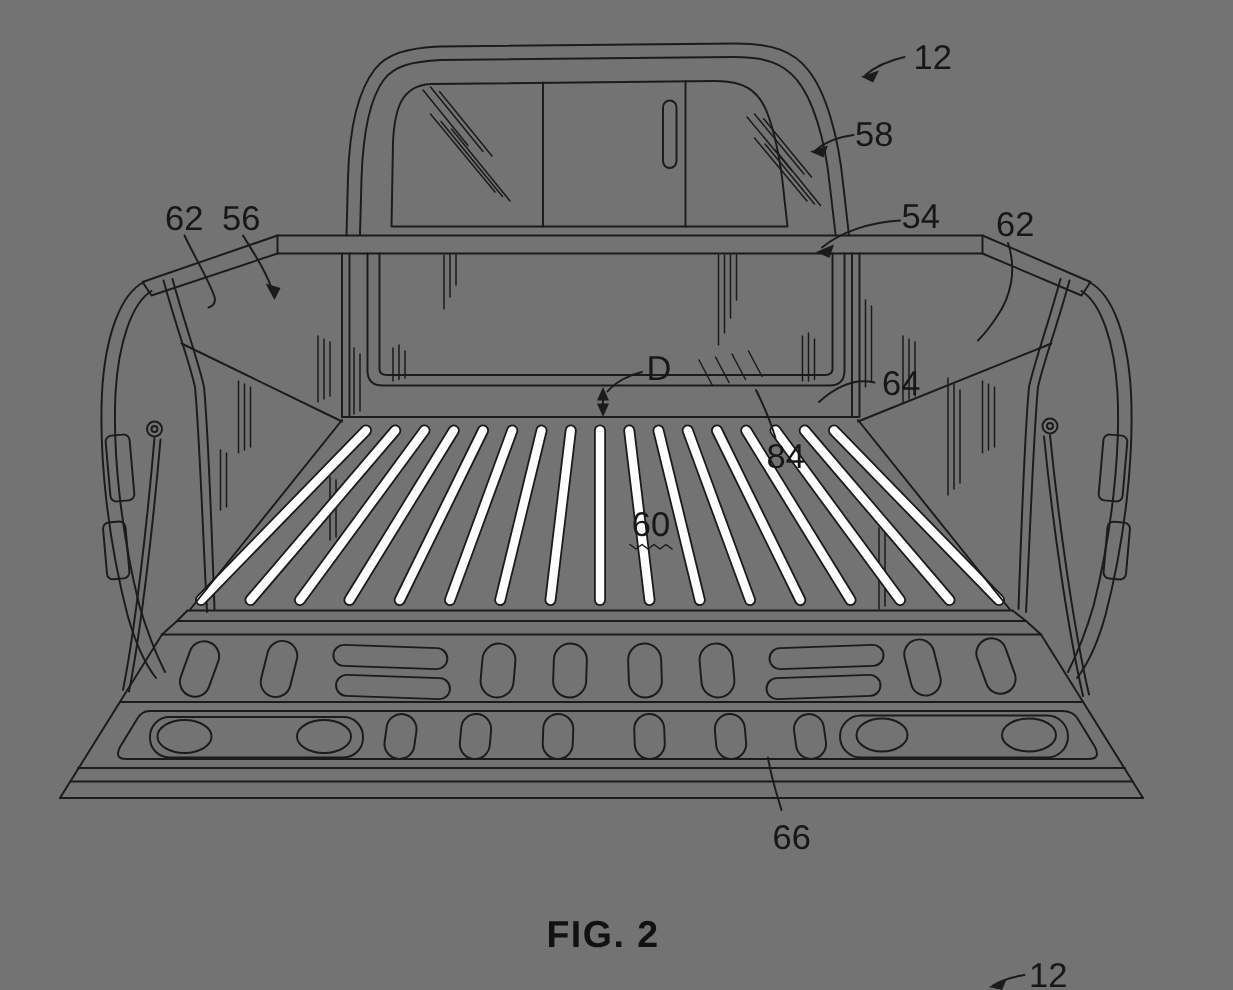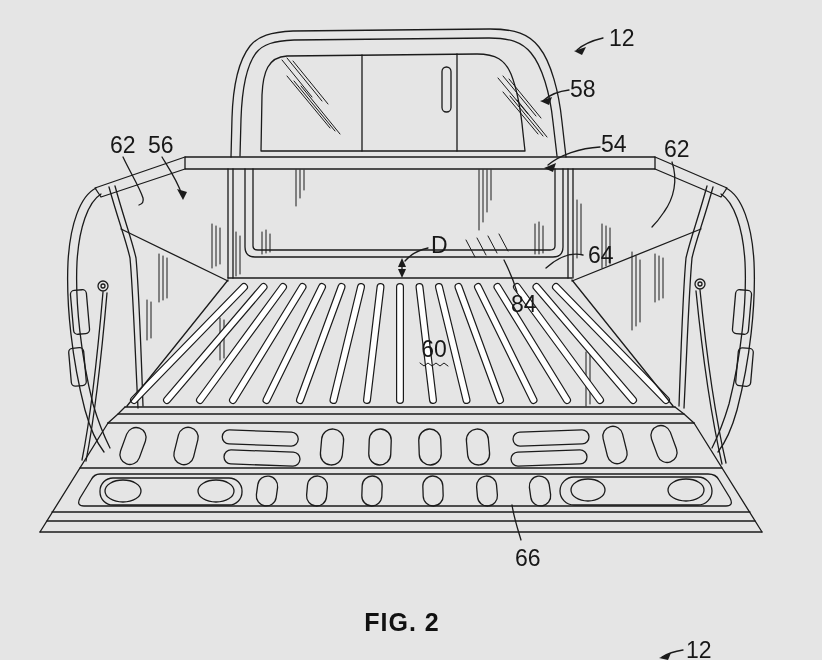--- a/index.html
+++ b/index.html
@@ -1,16 +1,16 @@
 <!DOCTYPE html>
 <html><head>
 <meta charset="utf-8">
 <style>
   html,body{margin:0;padding:0;background:#ffffff;}
-  #page{position:relative;width:822px;height:660px;background:#e5e5e5;overflow:hidden;
+  #page{position:relative;width:822px;height:660px;background:#737373;overflow:hidden;
         font-family:"Liberation Sans",sans-serif;}
   svg{display:block;}
   .ln{stroke:#1b1b1b;fill:none;stroke-width:1.3;stroke-linecap:round;stroke-linejoin:round;}
   .thin{stroke:#1b1b1b;fill:none;stroke-width:1;stroke-linecap:round;}
   .slatB{stroke:#1b1b1b;fill:none;stroke-width:8;stroke-linecap:round;}
   .slatW{stroke:#ffffff;fill:none;stroke-width:5.6;stroke-linecap:round;}
   .hd{fill:#1b1b1b;stroke:none;}
   .ref{font-family:"Liberation Sans",sans-serif;font-size:23px;fill:#171717;stroke:none;}
   .cap{font-family:"Liberation Sans",sans-serif;font-size:25px;font-weight:bold;fill:#111;stroke:none;letter-spacing:1px;}
 </style>

